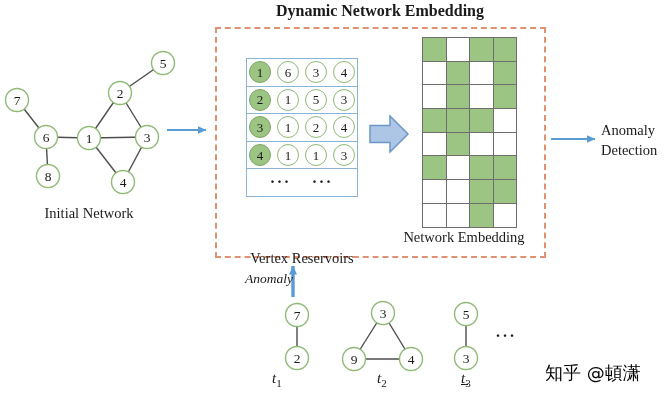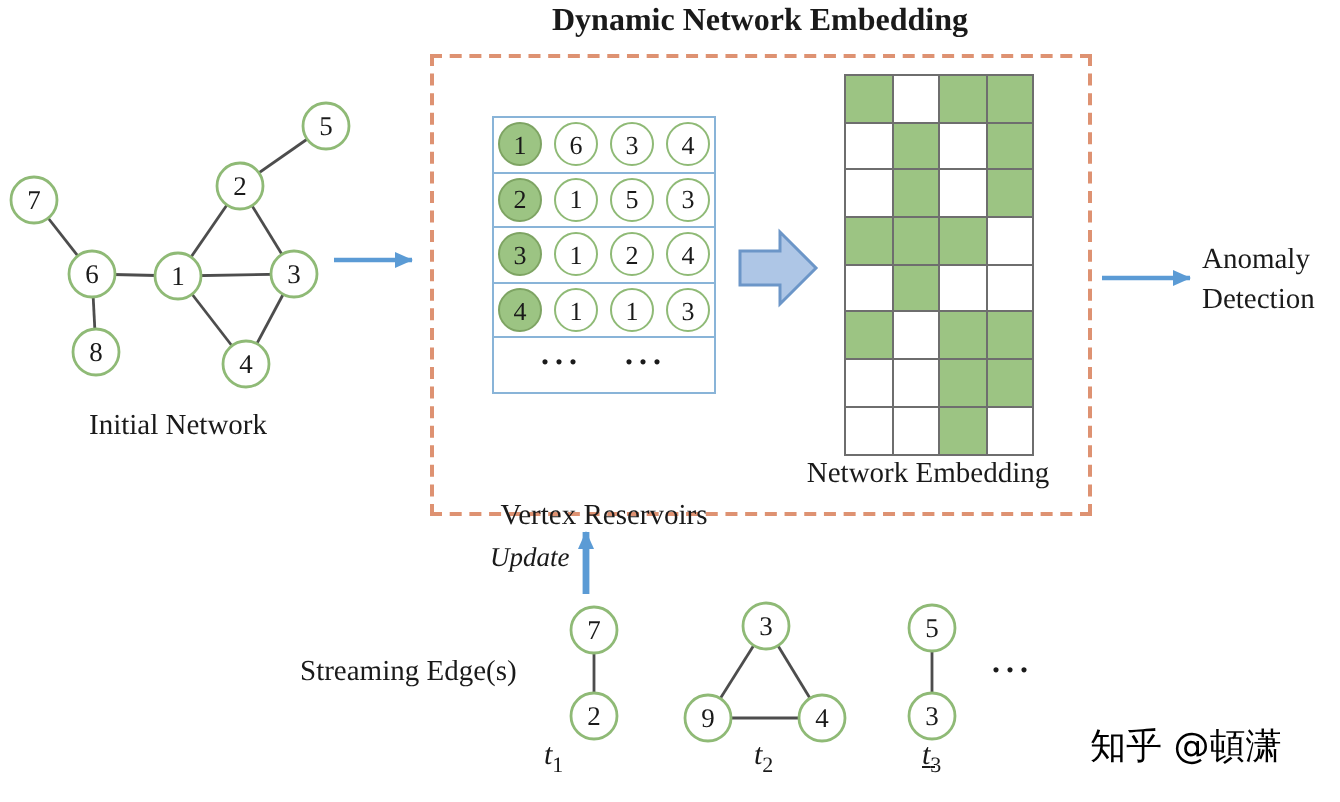--- a/index.html
+++ b/index.html
@@ -176,23 +176,22 @@
       <div class="cell"></div>
       <div class="cell"></div>
       <div class="cell on"></div>
       <div class="cell"></div>
     </div>
 
   <div class="abs" id="anomaly-label">Anomaly Detection</div>
 
   <div class="abs lbl center" id="net-emb-label">Network Embedding</div>
 
-  <div class="abs" id="update-label">Update</div>
+  <div class="abs" id="update-label">Anomaly</div>
 
-  <div class="abs lbl" id="streaming-label">Streaming Edge(s)</div>
 
   <div class="abs t-label" id="t1-label"><span>t</span><sub>1</sub></div>
   <div class="abs t-label" id="t2-label"><span>t</span><sub>2</sub></div>
   <div class="abs t-label" id="t3-label"><span>t</span><sub>3</sub></div>
 
   <div class="abs" id="stream-dots">...</div>
 
   <div class="abs" id="watermark">知乎 @頓潇</div>
 </div>
 

